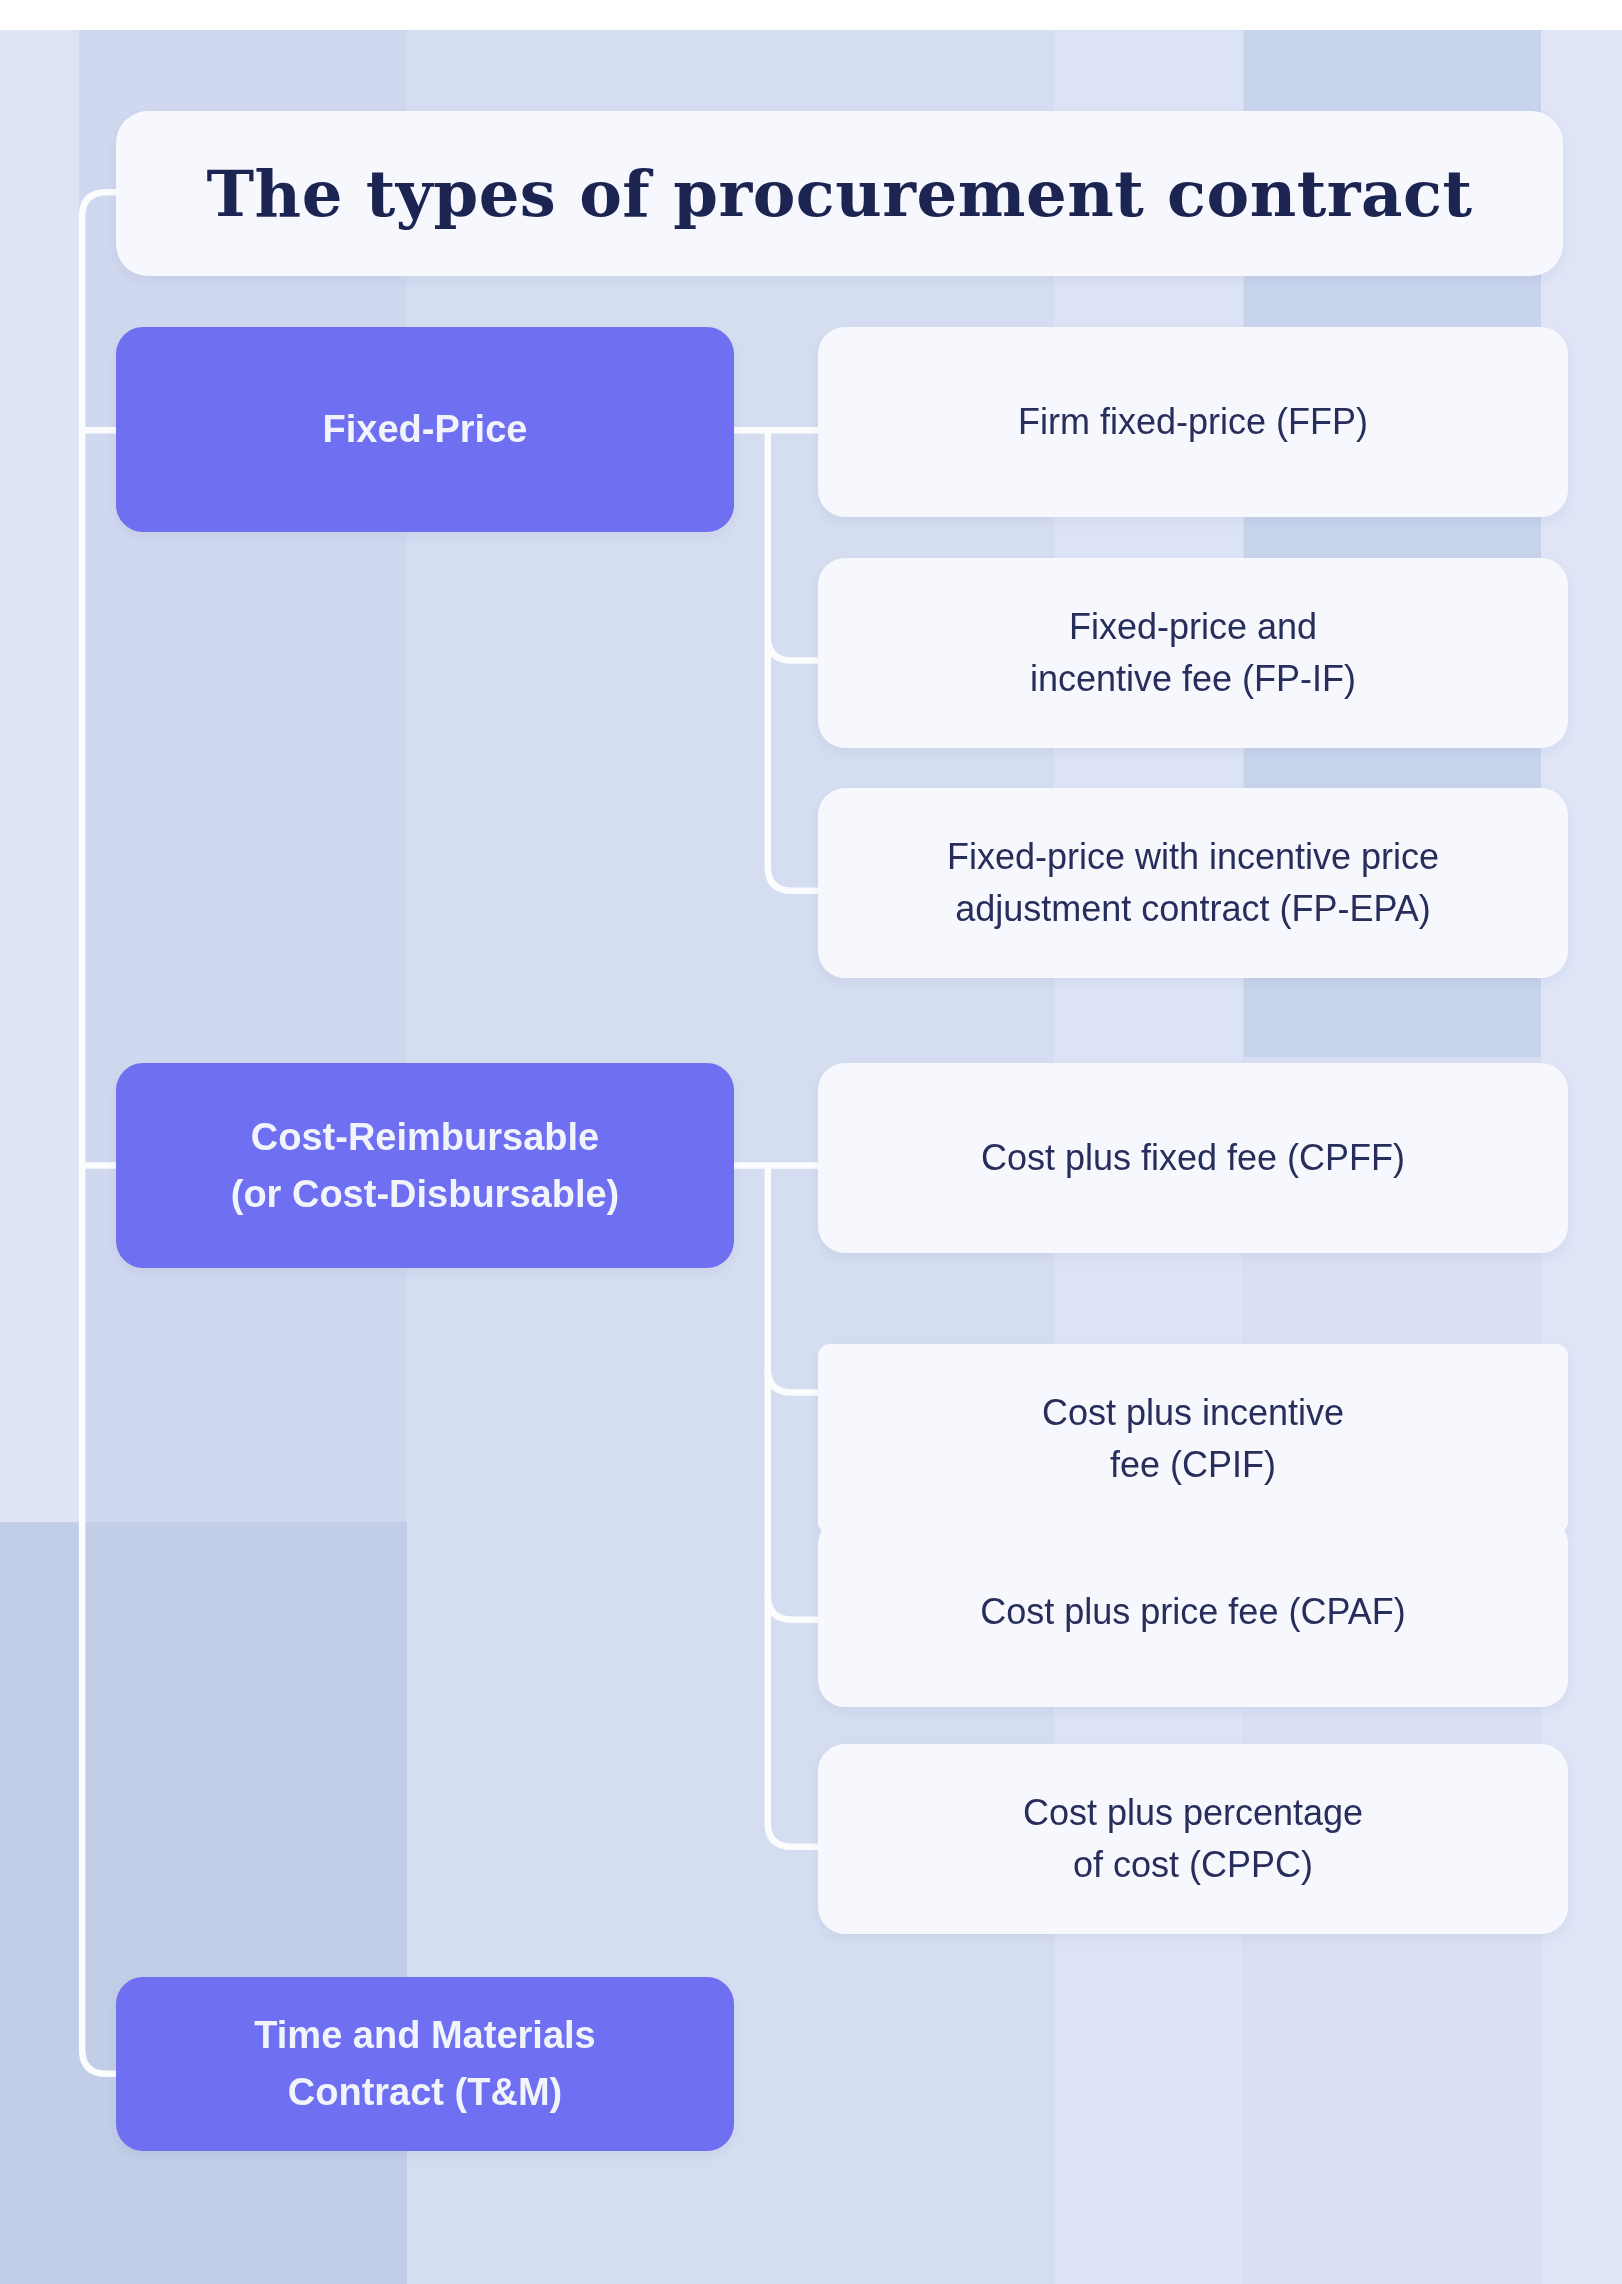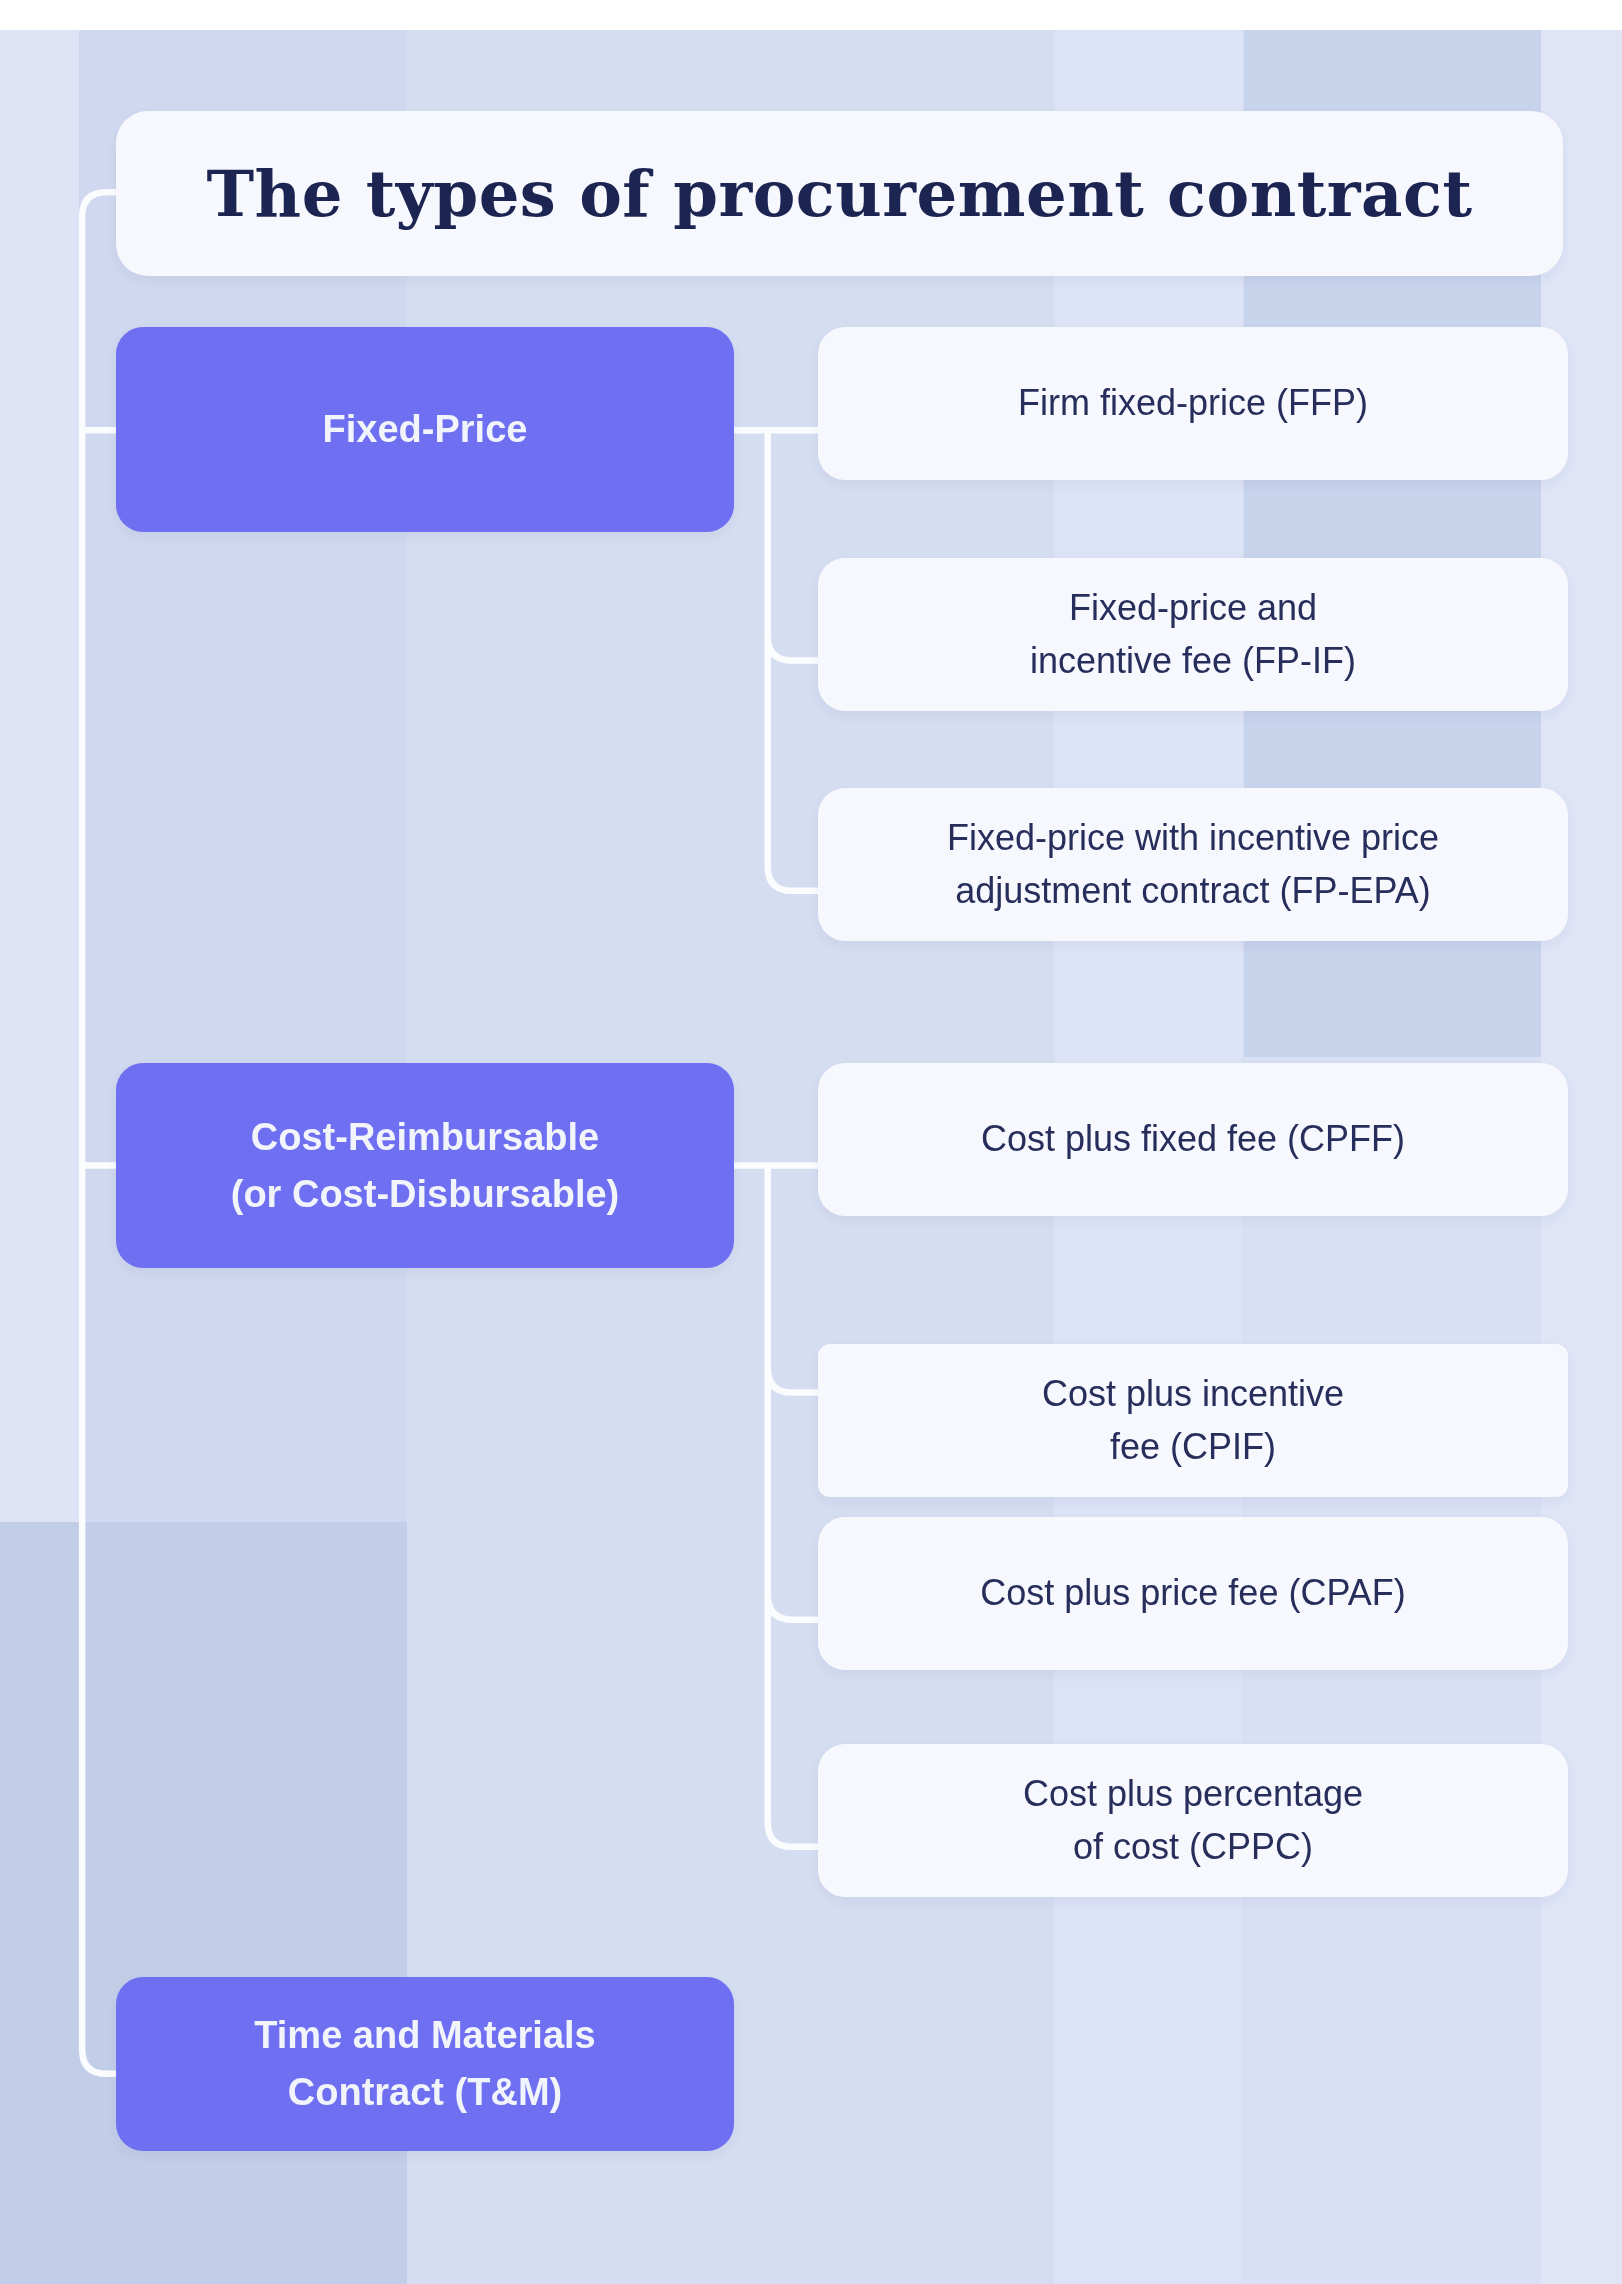--- a/index.html
+++ b/index.html
@@ -45,21 +45,21 @@
     font-weight:700;font-size:64px;letter-spacing:0.5px;
     color:var(--navy-title);white-space:nowrap;
   }
   .parent{
     left:116px;width:618px;height:205px;
     background:var(--accent);
     color:var(--on-accent);
     font-size:38px;font-weight:600;line-height:1.5;
   }
   .child{
-    left:818px;width:750px;height:153px;
+    left:818px;width:750px;height:190px;
     background:var(--card);
     color:var(--navy-text);
     font-size:36px;font-weight:500;line-height:1.45;
   }
   .logo{
     position:absolute;left:1194px;top:2150px;height:56px;
     display:flex;align-items:center;gap:12px;
   }
   .logo-text{
     font-size:52px;font-weight:700;letter-spacing:2.2px;

